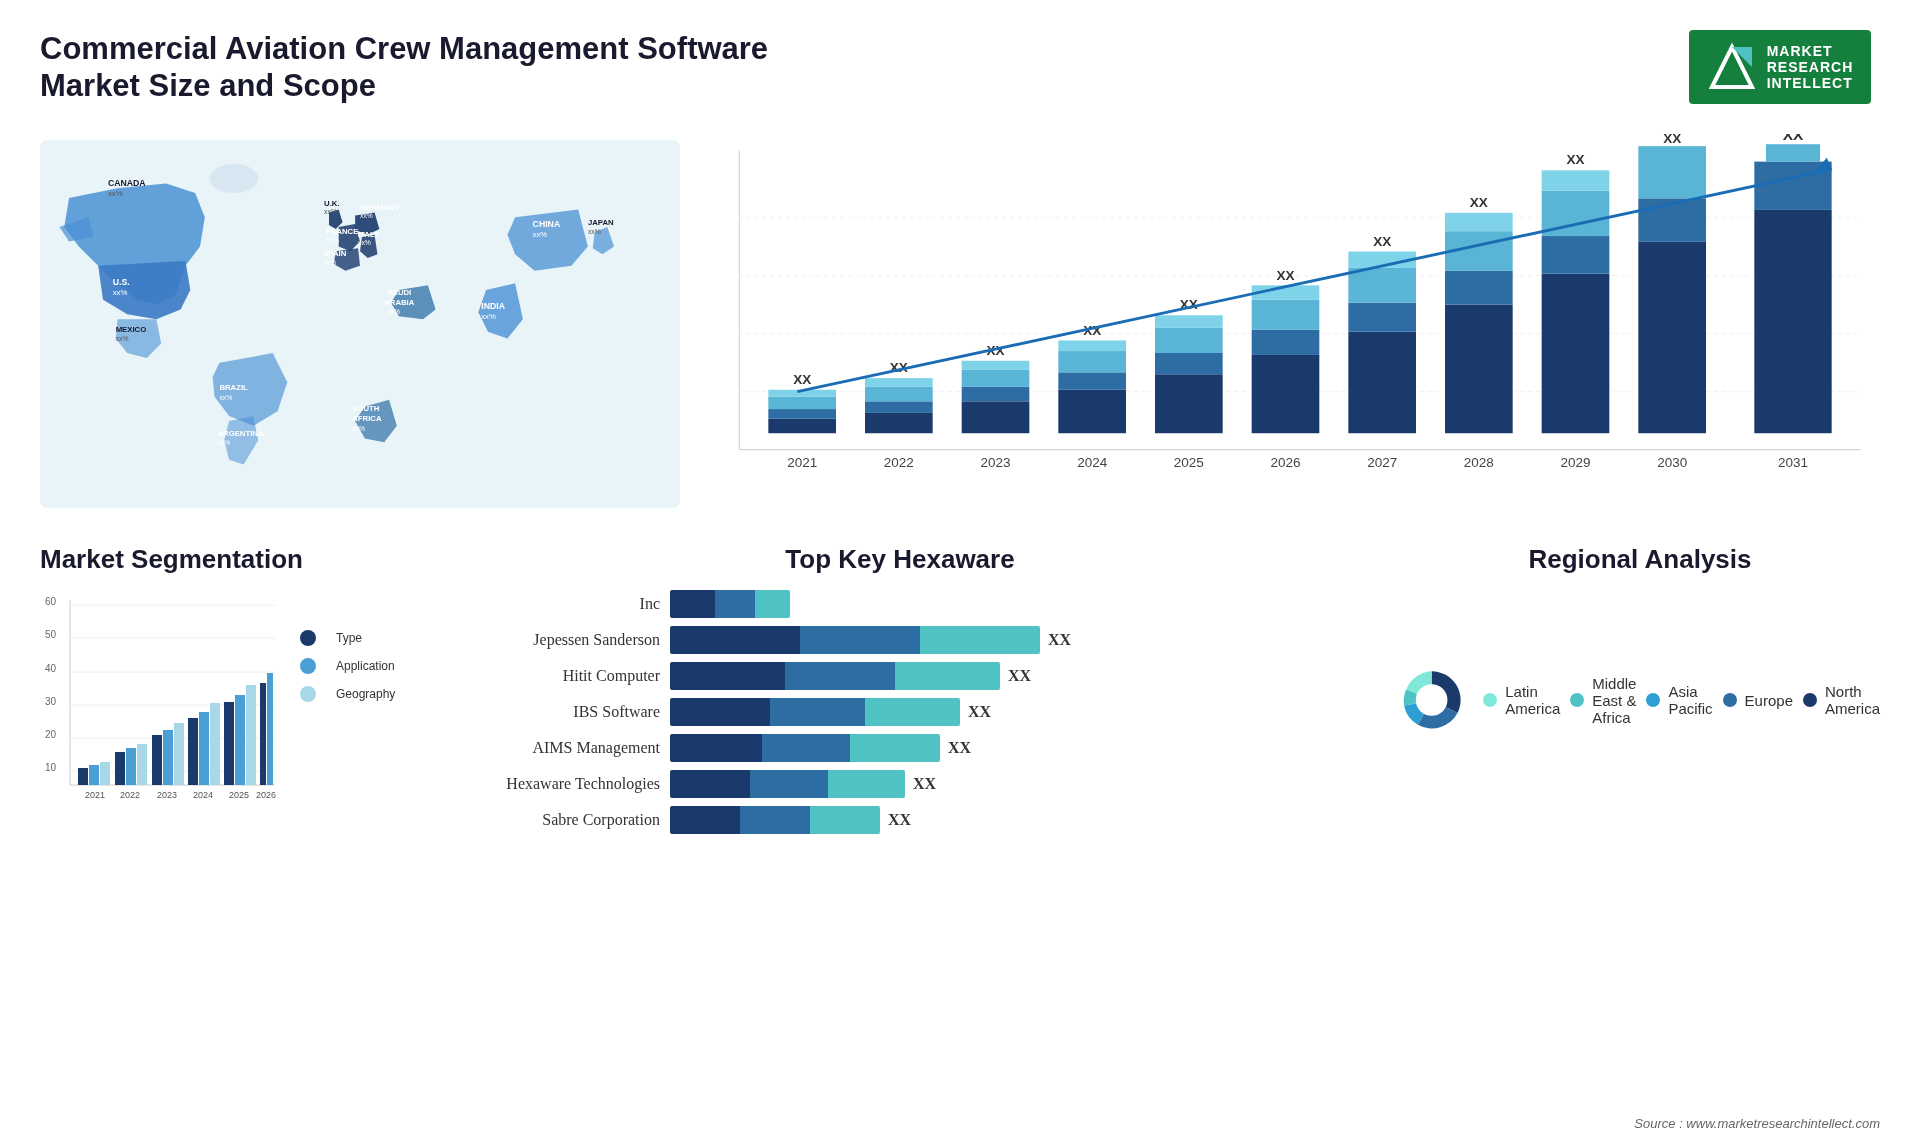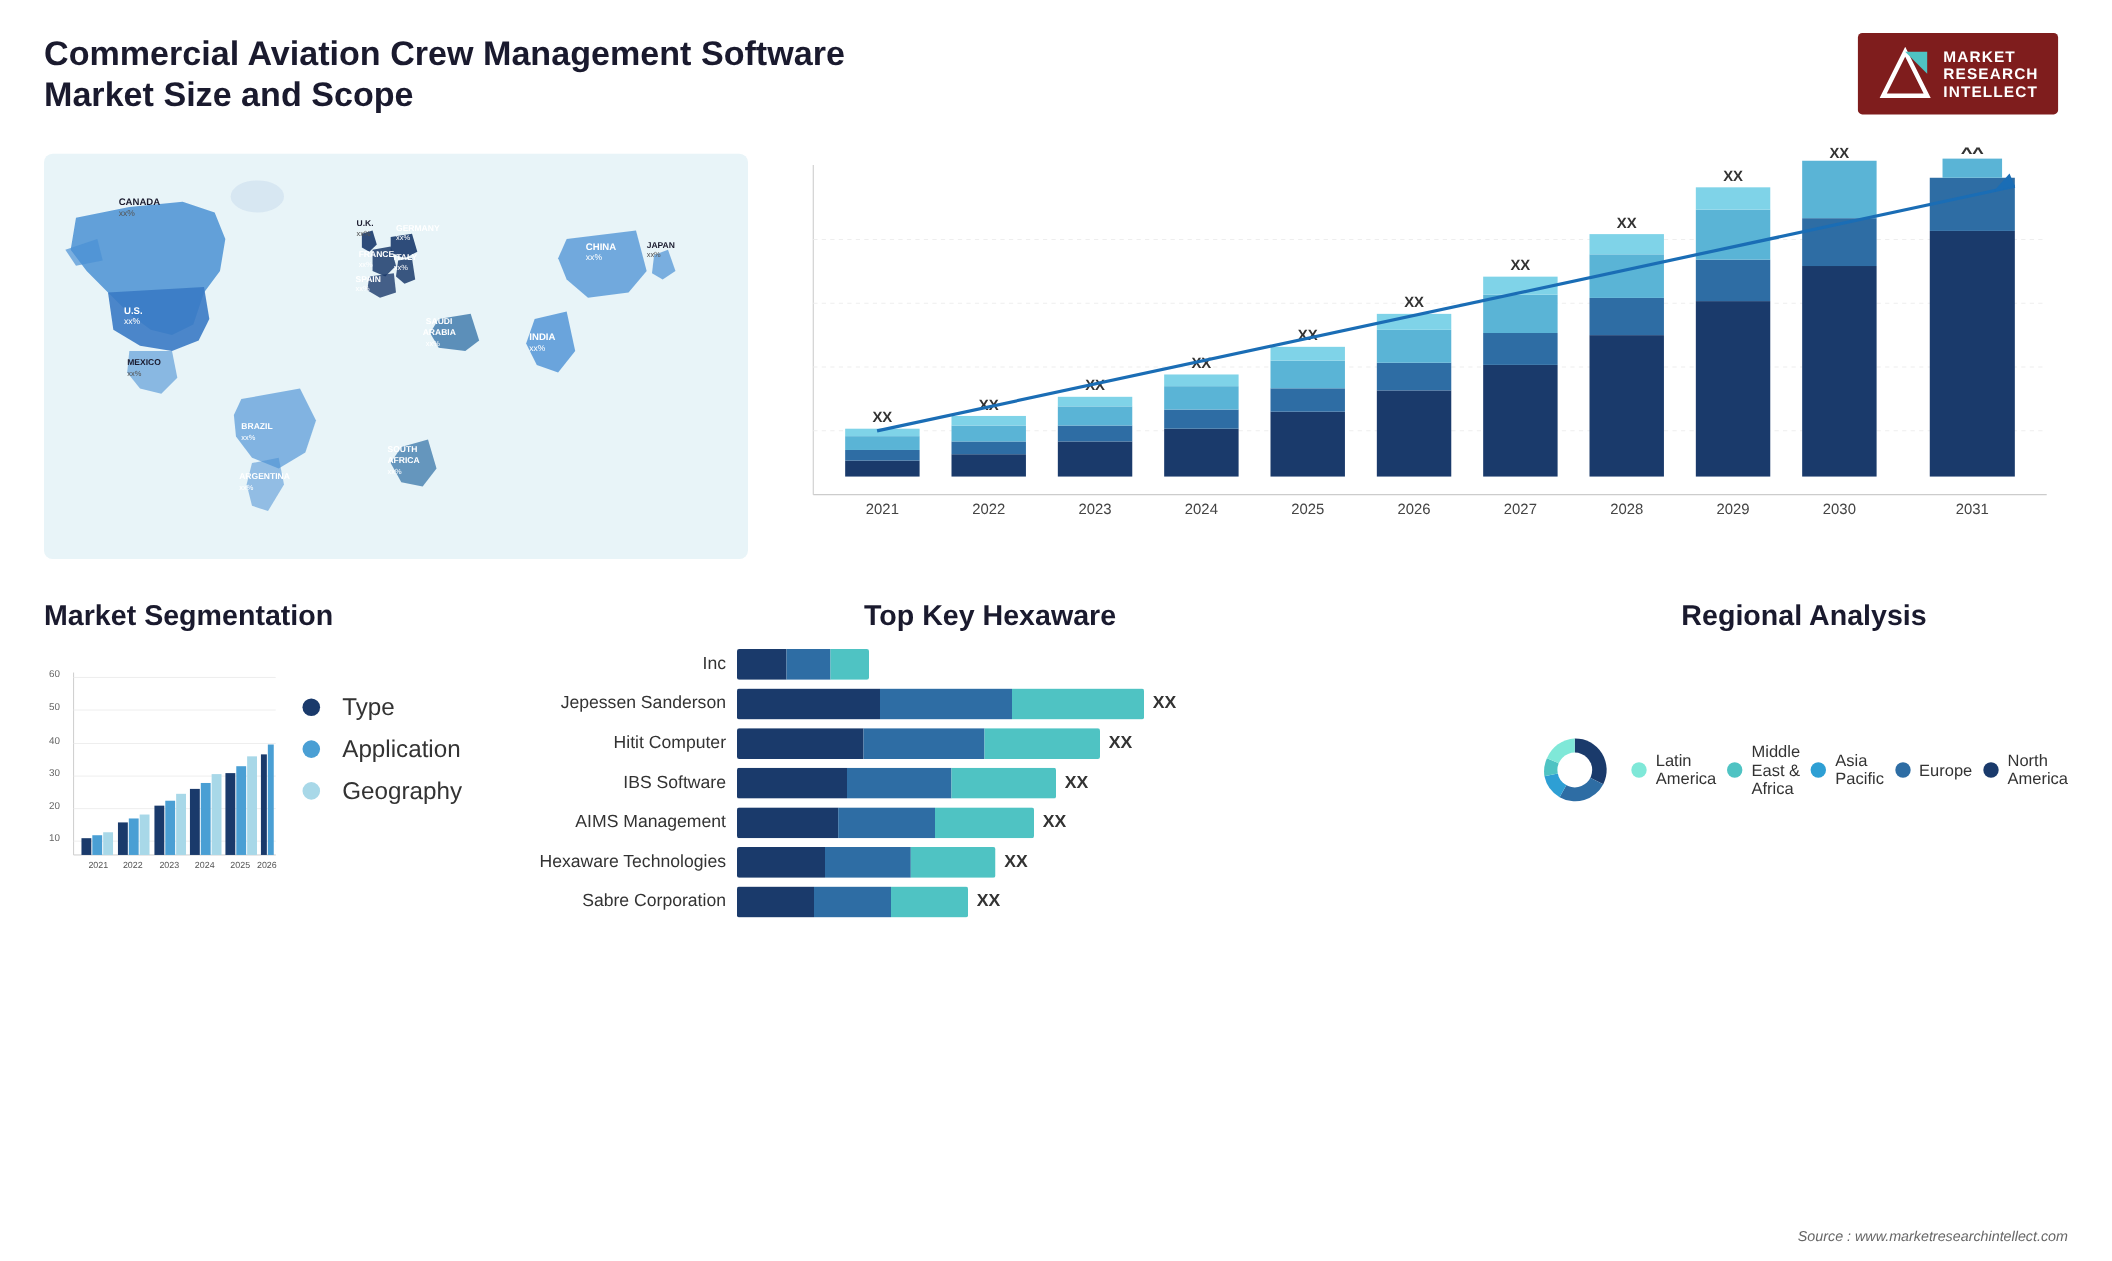--- a/index.html
+++ b/index.html
@@ -28,21 +28,21 @@
     }
 
     
     .logo-area {
       display: flex;
       flex-direction: column;
       align-items: center;
       min-width: 200px;
     }
     .logo-box {
-      background: #7f1d1d;
+      background: #15803d;
       color: white;
       padding: 12px 18px;
       display: flex;
       align-items: center;
       gap: 10px;
       border-radius: 4px;
     }
 
     
     .content-grid {
@@ -97,21 +97,21 @@
     .seg-legend {
       padding-top: 40px;
       display: flex;
       flex-direction: column;
       gap: 12px;
     }
     .legend-item {
       display: flex;
       align-items: center;
       gap: 20px;
-      font-size: 22px;
+      font-size: 12px;
       color: #333;
     }
     .legend-dot {
       width: 16px;
       height: 16px;
       border-radius: 50%;
     }
 
     
     .players-section {
@@ -121,20 +121,21 @@
       font-size: 26px;
       font-weight: 700;
       color: #1a1a2e;
       margin-bottom: 15px;
       text-align: center;
     }
     .players-list {
       display: flex;
       flex-direction: column;
       gap: 8px;
+      font-family: Liberation Serif, serif;
     }
     .player-row {
       display: flex;
       align-items: center;
       gap: 10px;
     }
     .player-name {
       font-size: 16px;
       color: #333;
       width: 200px;

